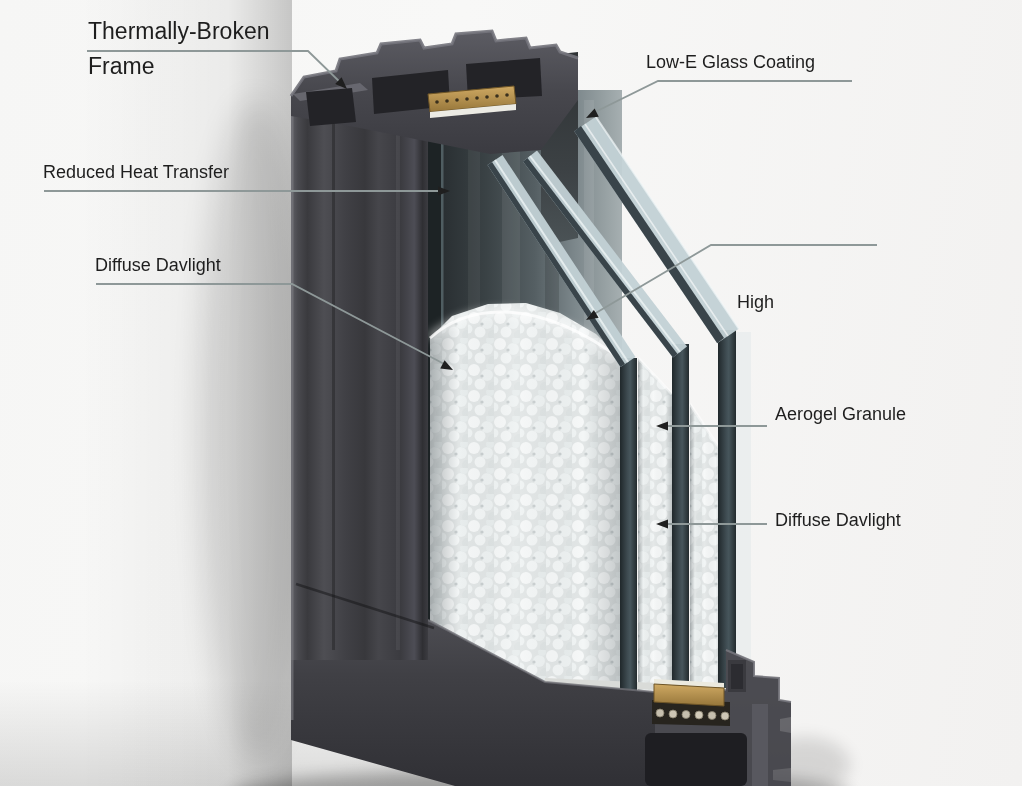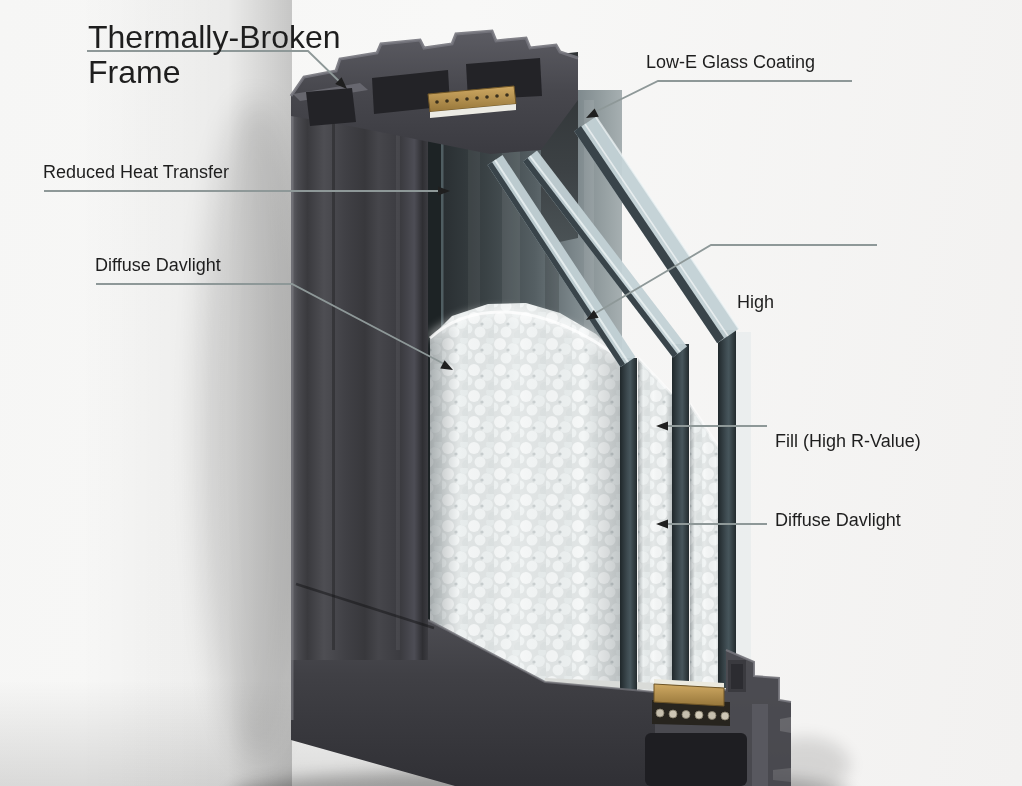--- a/index.html
+++ b/index.html
@@ -13,21 +13,21 @@
   .stage svg{position:absolute;left:0;top:0;}
   .lbl{
     position:absolute;
     color:#1e1e1e;
     font-size:18px;
     font-weight:500;
     line-height:1.2;
     white-space:nowrap;
     letter-spacing:0px;
   }
-  .lbl.title{font-size:32px;text-align:center;}
+  .lbl.title{font-size:23px;text-align:center;}
 </style>
 </head>
 <body>
 
 <div class="stage">
 
 <svg width="1022" height="786" viewBox="0 0 1022 786">
   <defs>
     <linearGradient id="wallShadeL" x1="0" y1="0" x2="1" y2="0">
       <stop offset="0" stop-color="#000" stop-opacity="0"></stop>
@@ -241,16 +241,16 @@
     <path d="M0,0 L-12,-4.6 L-12,4.6 Z" transform="translate(656,524) rotate(180)"></path>
   </g>
 </svg>
 
   <div class="lbl title" style="left:88px;top:18px">Thermally-Broken</div>
   <div class="lbl title" style="left:88px;top:53px">Frame</div>
   <div class="lbl" style="left:646px;top:52px">Low-E Glass Coating</div>
   <div class="lbl" style="left:43px;top:162px">Reduced Heat Transfer</div>
   <div class="lbl" style="left:95px;top:255px">Diffuse Davlight</div>
   <div class="lbl" style="left:737px;top:292px">High</div>
-  <div class="lbl" style="left:775px;top:431px">Fill (High R-Value)</div>
+  <div class="lbl" style="left:775px;top:404px">Aerogel Granule</div>
   <div class="lbl" style="left:775px;top:510px">Diffuse Davlight</div>
 
 </div>
 
 </body></html>

